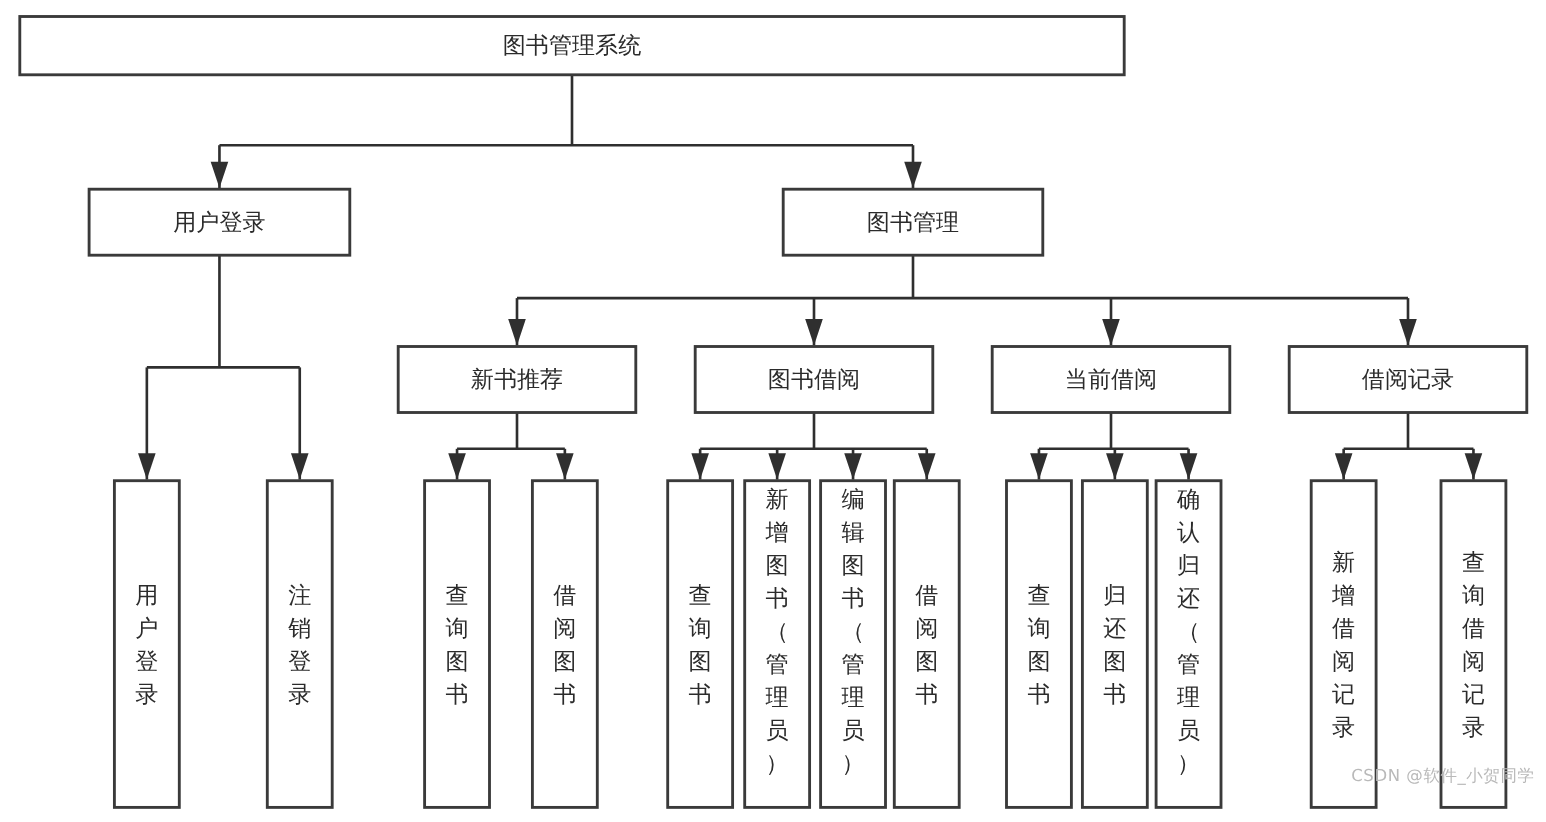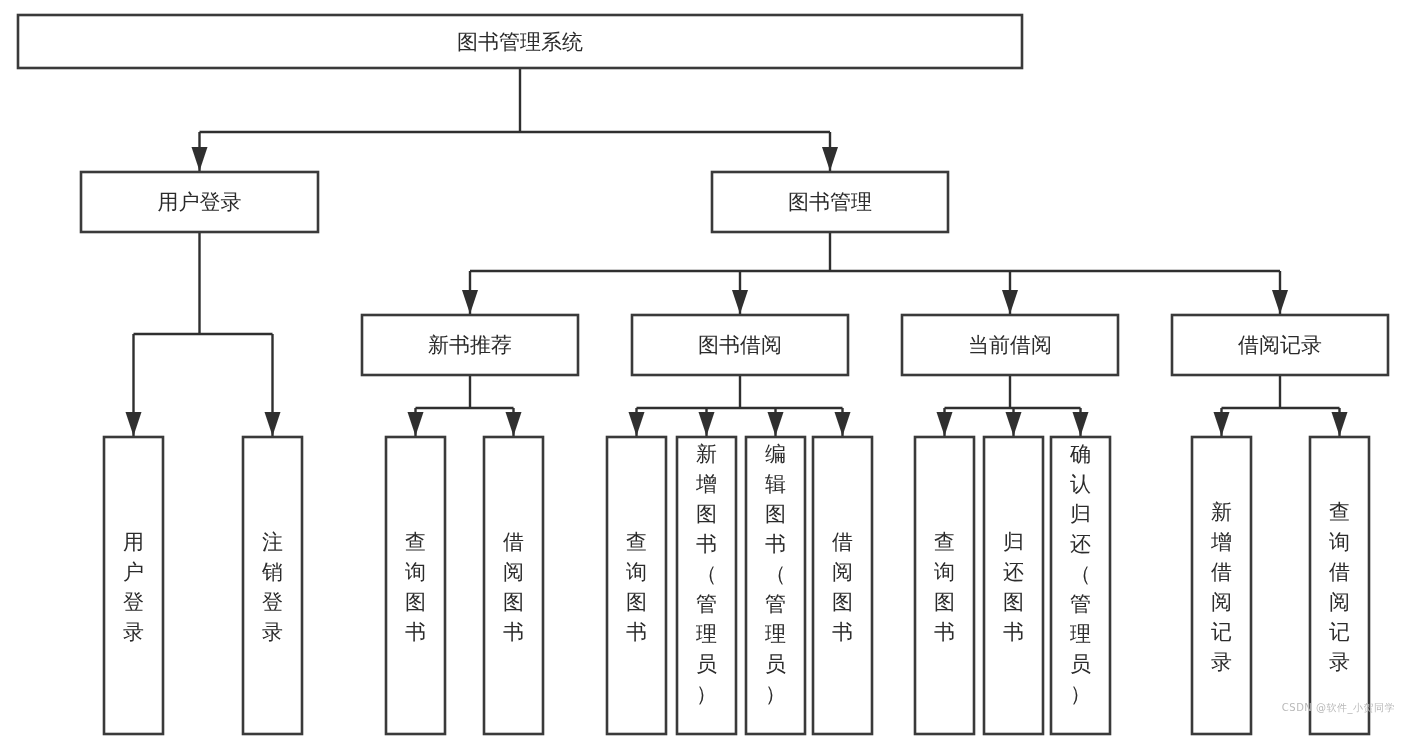--- a/index.html
+++ b/index.html
@@ -57,21 +57,21 @@
     dominant-baseline: middle;
   }
   .node-label-h {
     text-anchor: middle;
   }
   .watermark {
     position: absolute;
     right: 10px;
     bottom: 6px;
     font-family: "DejaVu Sans", "Liberation Sans", sans-serif;
-    font-size: 10px;
+    font-size: 15px;
     color: #b9b9b9;
     letter-spacing: 0.5px;
     white-space: nowrap;
     pointer-events: none;
     user-select: none;
   }
 </style>
 </head>
 <body>
 

